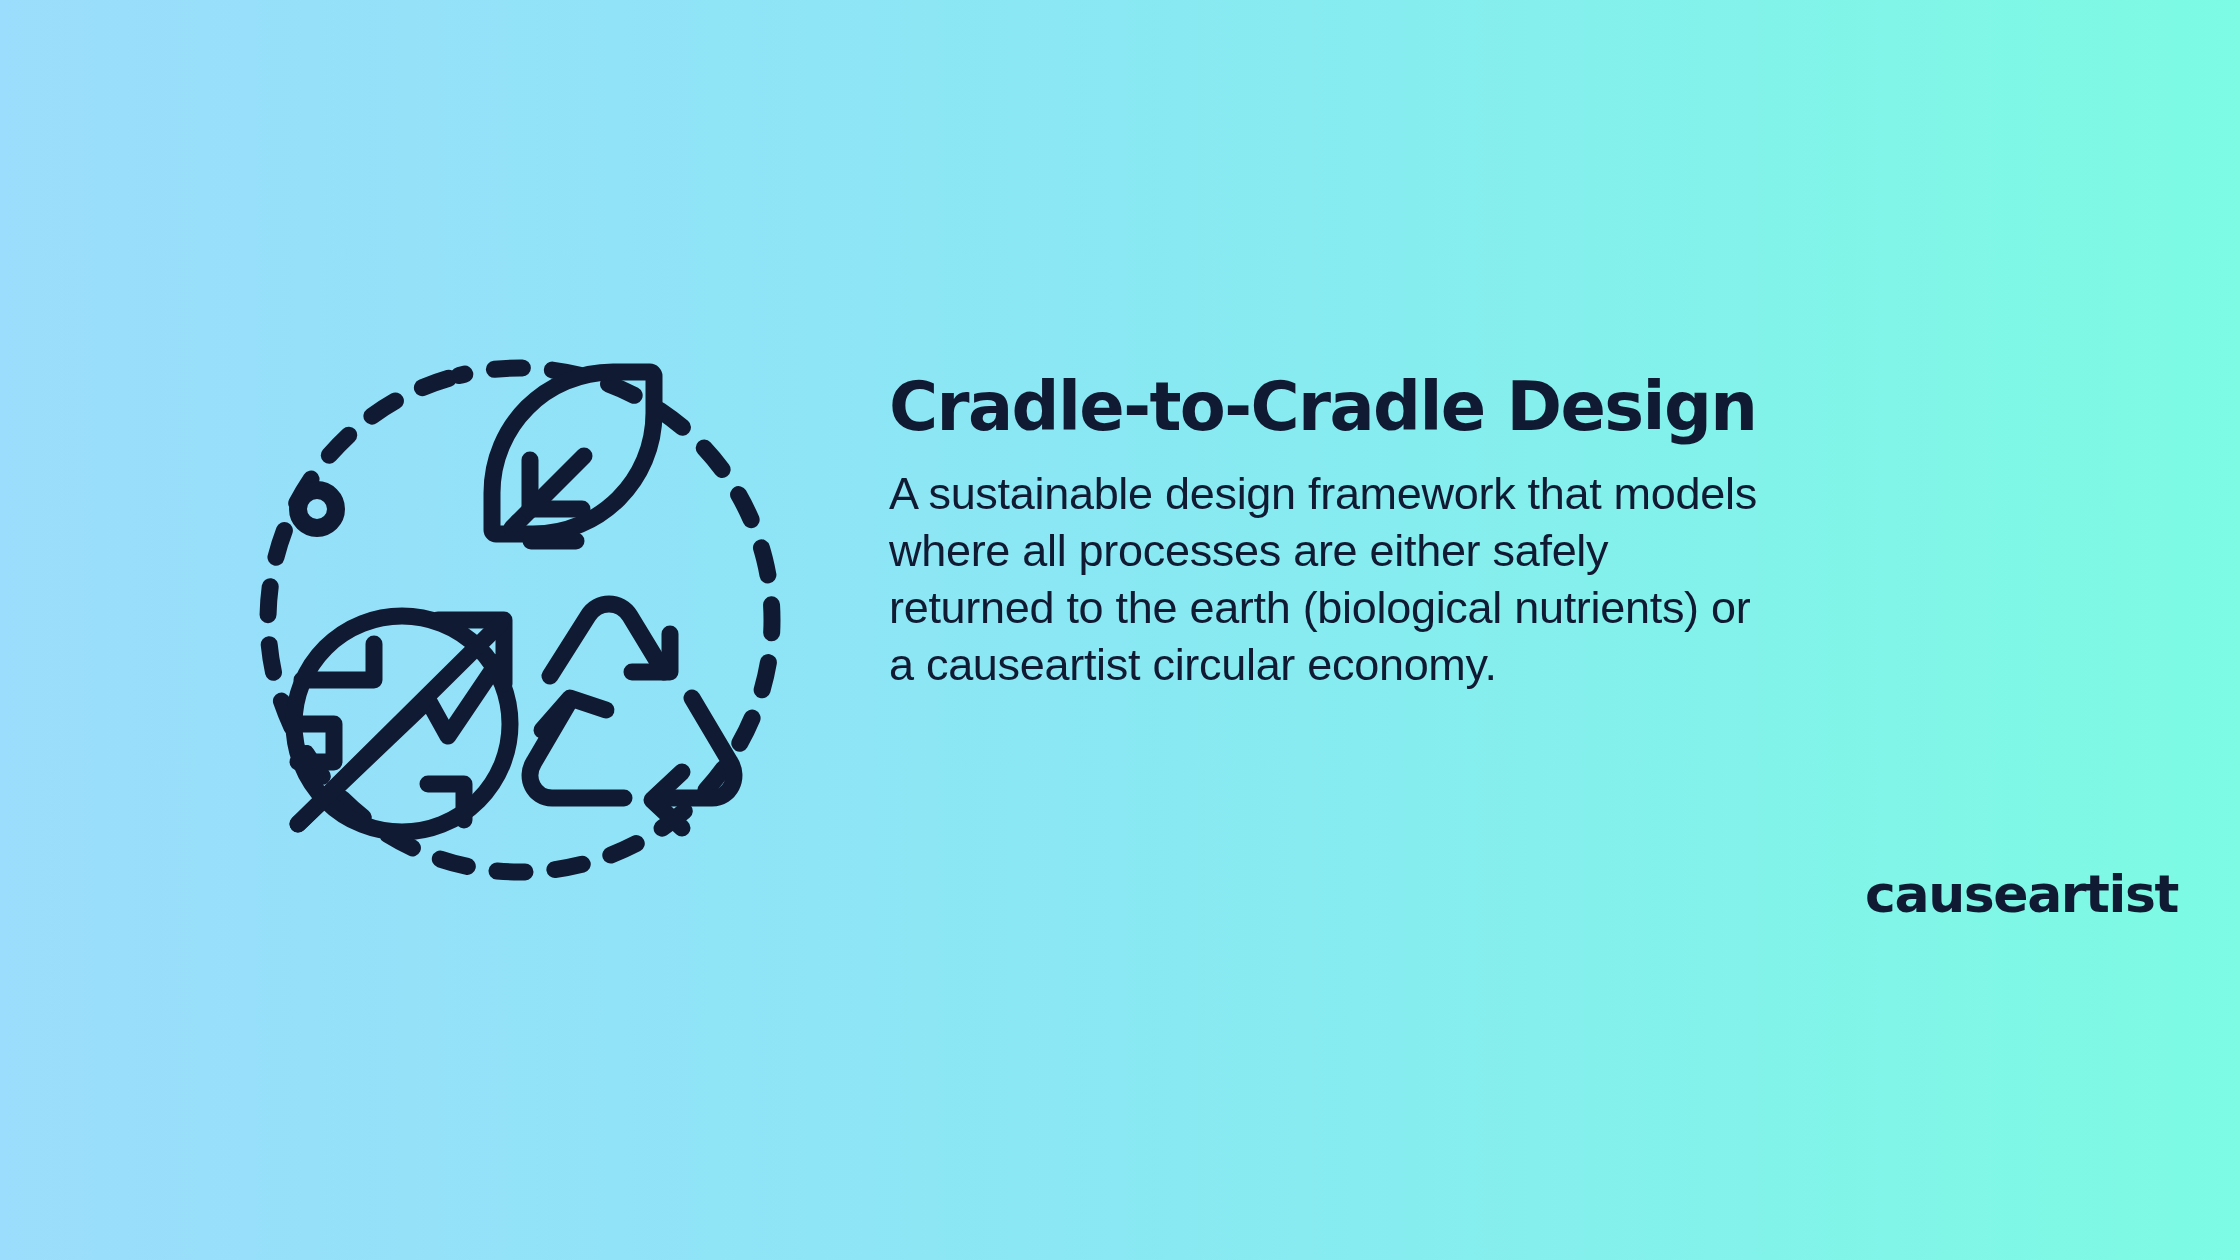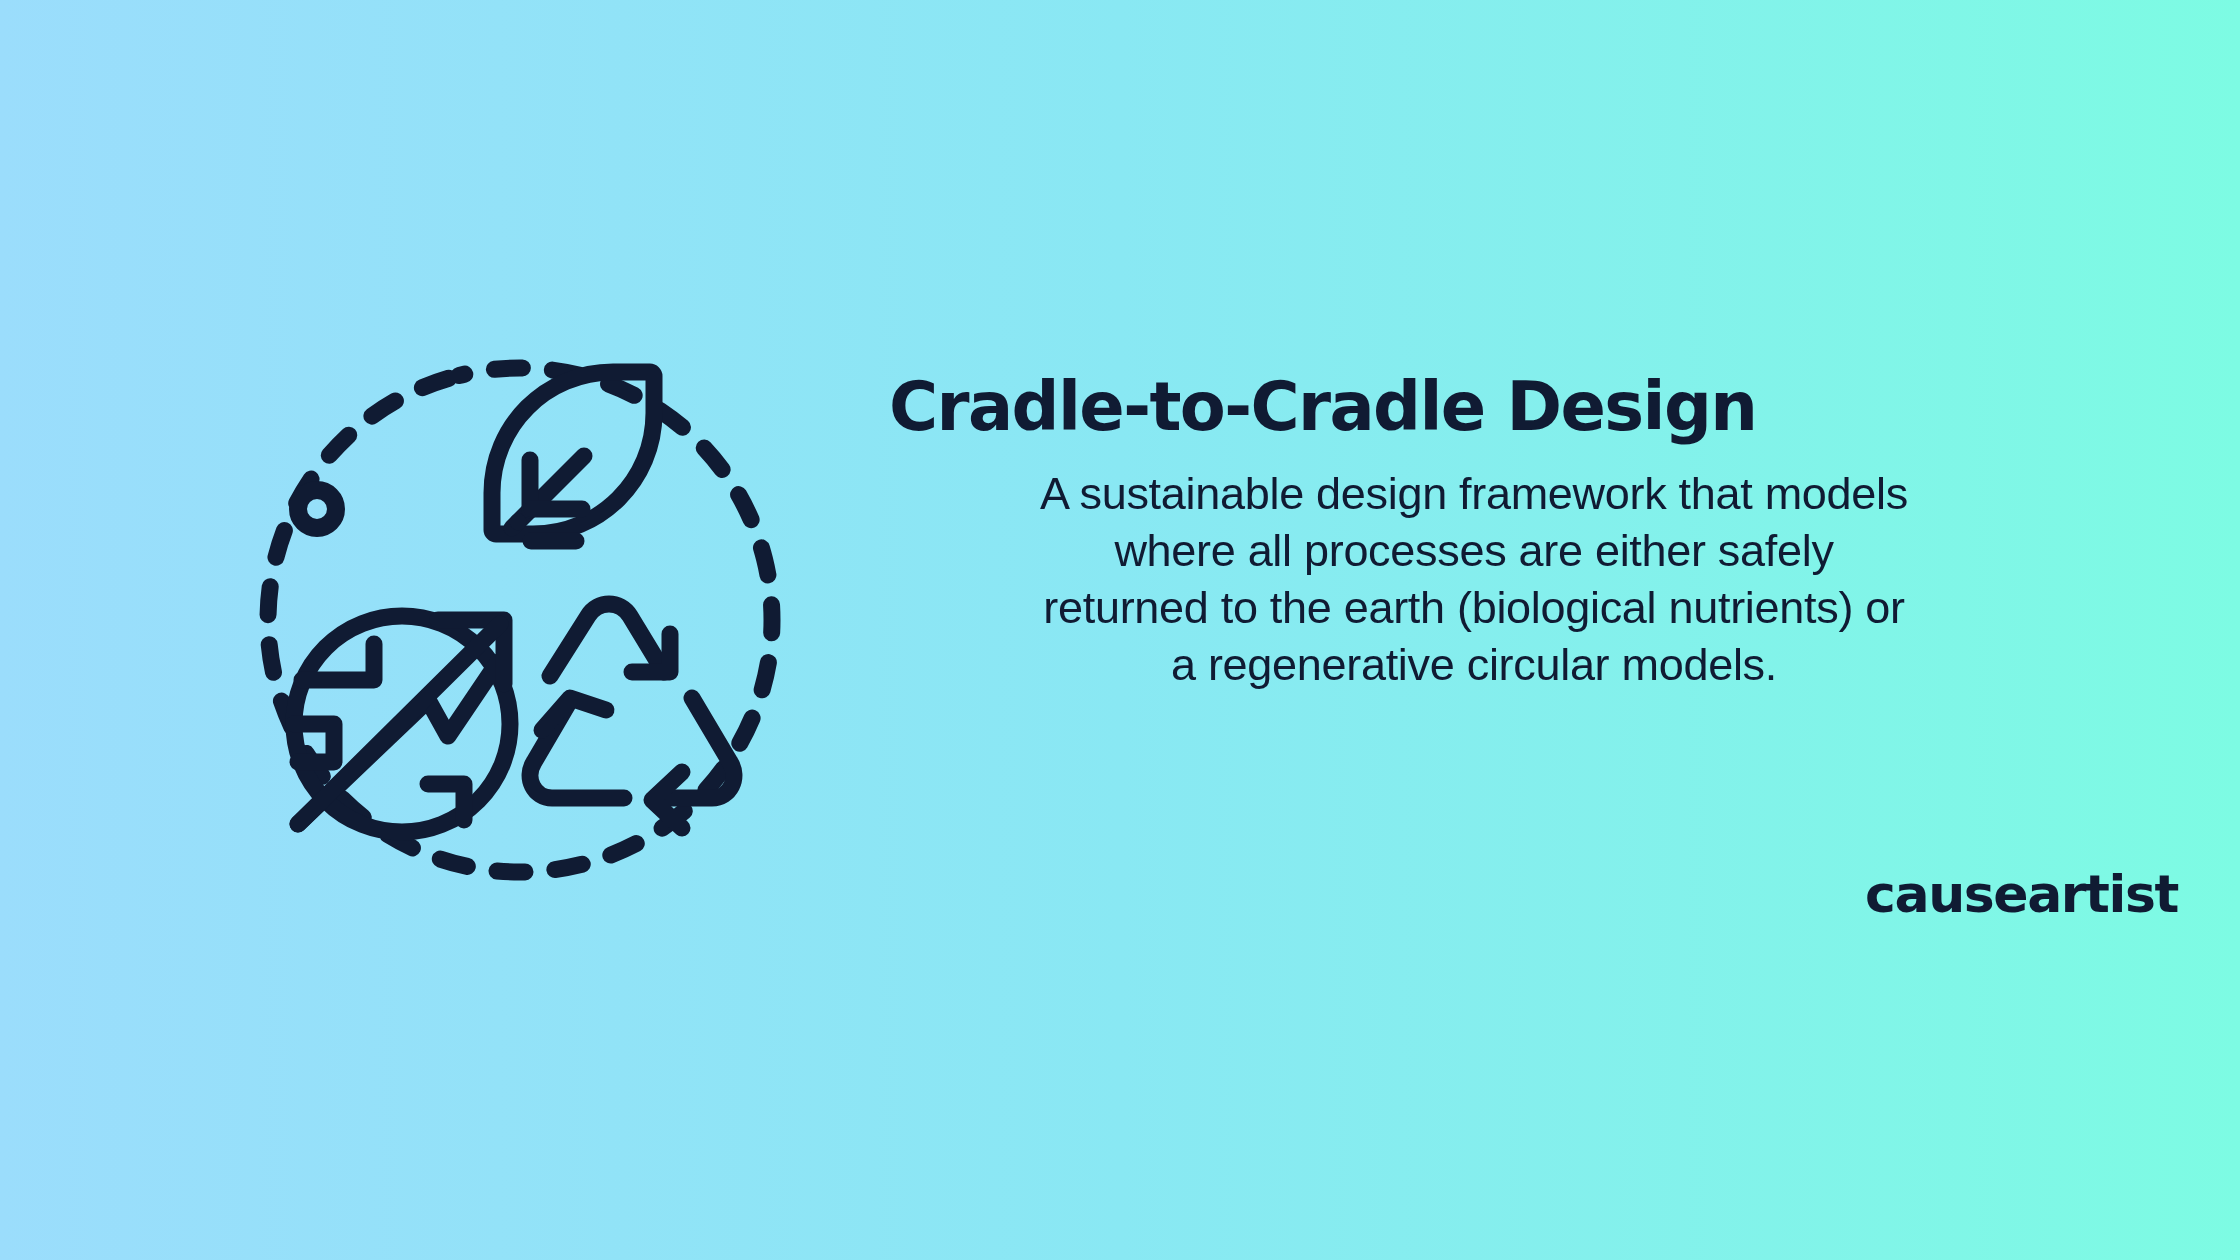--- a/index.html
+++ b/index.html
@@ -54,21 +54,20 @@
   }
   .body-copy {
     margin: 22px 0 0 0;
     font-family: "Liberation Sans", sans-serif;
     font-size: 45px;
     font-weight: 400;
     line-height: 1.27;
     letter-spacing: -0.3px;
     color: #101B33;
     max-width: 1170px;
-    text-align: center;
   }
   .body-copy .line {
     display: block;
     white-space: nowrap;
   }
 
   
   .brand {
     position: absolute;
     right: 62px;
@@ -153,19 +152,19 @@
       </g>
     </svg>
   </div>
 
   <div class="text-block">
     <h1 class="headline">Cradle-to-Cradle Design</h1>
     <p class="body-copy">
       <span class="line">A sustainable design framework that models</span>
       <span class="line">where all processes are either safely</span>
       <span class="line">returned to the earth (biological nutrients) or</span>
-      <span class="line">a regenerative circular models.</span>
+      <span class="line">a causeartist circular economy.</span>
     </p>
   </div>
 
   <div class="brand">causeartist</div>
 
 </div>
 
 </body></html>

